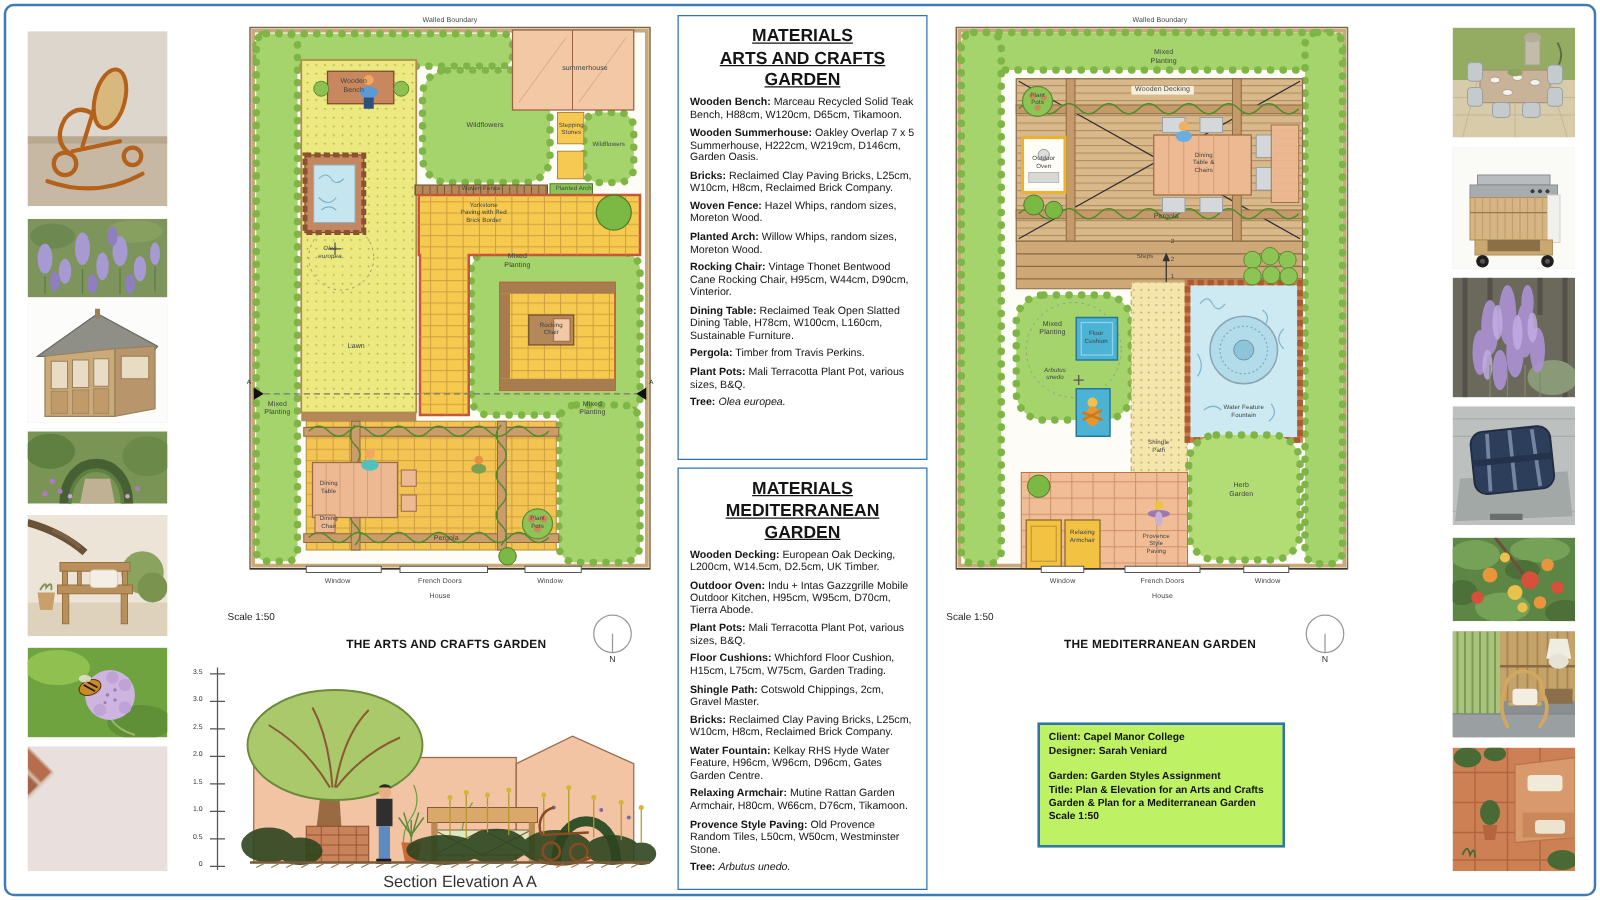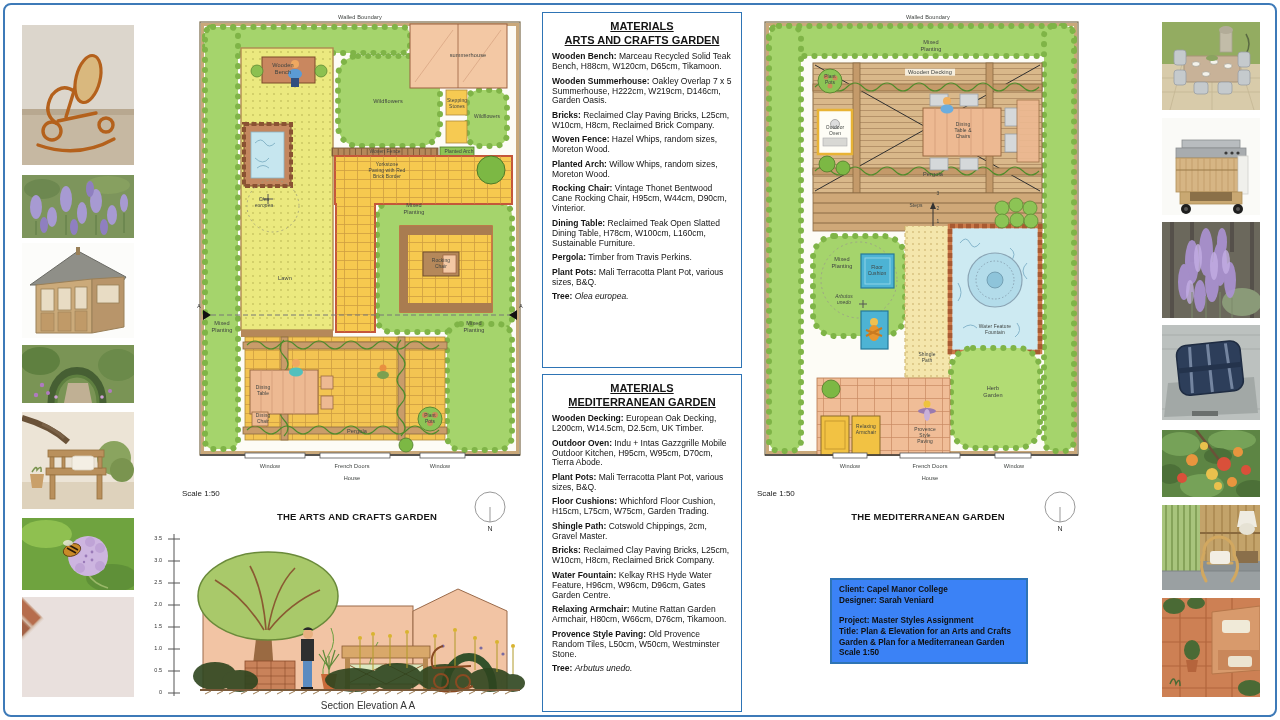--- a/index.html
+++ b/index.html
@@ -12,29 +12,29 @@
   .plan-label{position:absolute;transform:translate(-50%,-50%);font-size:5.6px;line-height:1.18;
               color:#3f4340;text-align:center;white-space:pre-line;letter-spacing:.1px;}
   .plan-label.xs{font-size:4.9px;}
   .plan-label.it{font-style:italic;}
   .plan-title{position:absolute;transform:translate(-50%,-50%);font-weight:bold;font-size:9.5px;
               color:#161616;white-space:nowrap;letter-spacing:.2px;}
   .scale-label{position:absolute;font-size:8px;color:#222;}
   .north-n{position:absolute;transform:translate(-50%,-50%);font-size:7px;color:#333;}
   .sec-a{position:absolute;transform:translate(-50%,-50%);font-size:5px;color:#222;}
   .tick-label{position:absolute;width:18px;text-align:right;font-size:5.5px;color:#333;}
-  .elev-caption{position:absolute;transform:translate(-50%,-50%);font-size:10px;color:#333;}
+  .elev-caption{position:absolute;transform:translate(-50%,-50%);font-size:13px;color:#333;}
   .mat-box{position:absolute;left:542px;width:200px;border:1.6px solid #2e74b5;background:#fff;
            padding:7px 9px 6px 9px;box-sizing:border-box;font-size:8.5px;line-height:1.17;color:#141414;}
-  .mat-head{text-align:center;font-weight:bold;text-decoration:underline;font-size:11px;line-height:1.25;}
+  .mat-head{text-align:center;font-weight:bold;text-decoration:underline;font-size:14px;line-height:1.25;}
   .mat-item{margin-top:4.6px;}
   .mat-label{font-weight:bold;}
   .it{font-style:italic;}
-  .client-box{position:absolute;left:830px;top:578px;width:198px;height:86px;border:2px solid #2e74b5;
-              background:#3b82f6;padding:5px 7px;box-sizing:border-box;}
+  .client-box{position:absolute;left:830px;top:578px;width:198px;height:100px;border:2px solid #2e74b5;
+              background:#bef264;padding:5px 7px;box-sizing:border-box;}
   .client-line{font-size:8.2px;font-weight:bold;color:#111;line-height:1.3;}
   .client-line.gap{margin-top:10px;}
   .hedge{fill:#a5d46c;stroke:#7fb447;stroke-width:6;stroke-dasharray:0.1 10;stroke-linecap:round;}
 </style>
 </head>
 <body>
 
 <div id="board">
   <div id="board-frame"></div>
 
@@ -844,18 +844,18 @@
     <div class="mat-item"><span class="mat-label">Bricks:</span> <span>Reclaimed Clay Paving Bricks, L25cm, W10cm, H8cm, Reclaimed Brick Company.</span></div>
     <div class="mat-item"><span class="mat-label">Water Fountain:</span> <span>Kelkay RHS Hyde Water Feature, H96cm, W96cm, D96cm, Gates Garden Centre.</span></div>
     <div class="mat-item"><span class="mat-label">Relaxing Armchair:</span> <span>Mutine Rattan Garden Armchair, H80cm, W66cm, D76cm, Tikamoon.</span></div>
     <div class="mat-item"><span class="mat-label">Provence Style Paving:</span> <span>Old Provence Random Tiles, L50cm, W50cm, Westminster Stone.</span></div>
     <div class="mat-item"><span class="mat-label">Tree:</span> <span class="it">Arbutus unedo.</span></div>
   </div>
 
   <div class="client-box">
     <div class="client-line">Client: Capel Manor College</div>
     <div class="client-line">Designer: Sarah Veniard</div>
-    <div class="client-line gap">Project: Master Styles Assignment</div>
+    <div class="client-line gap">Garden: Garden Styles Assignment</div>
     <div class="client-line">Title: Plan &amp; Elevation for an Arts and Crafts Garden &amp; Plan for a Mediterranean Garden</div>
     <div class="client-line">Scale 1:50</div>
   </div>
 
 </div>
 
 </body></html>

